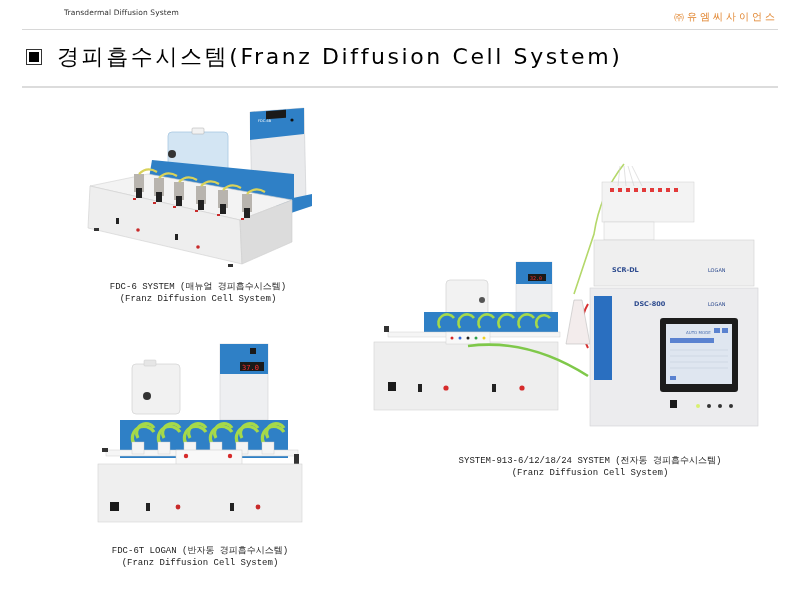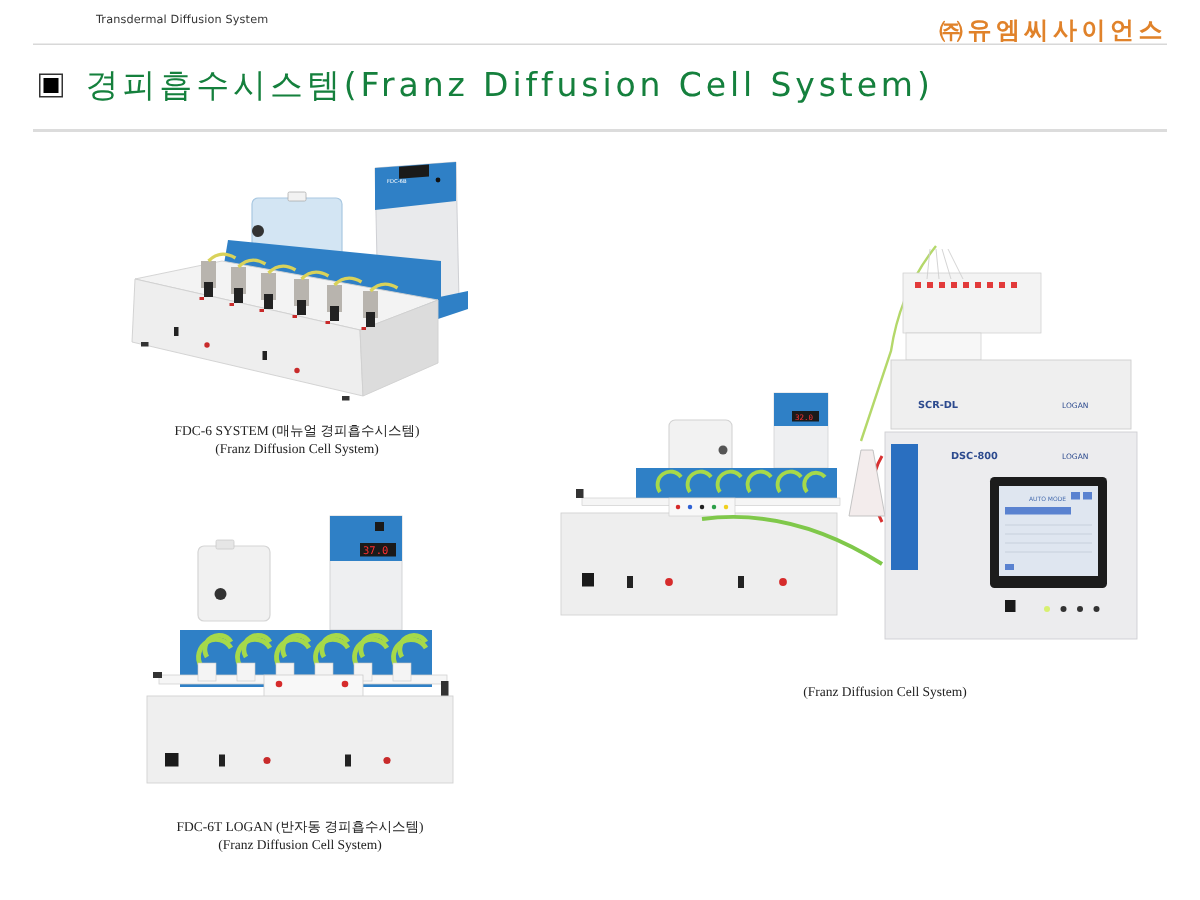--- a/index.html
+++ b/index.html
@@ -1,29 +1,29 @@
 <!DOCTYPE html>
 <html><head>
 <meta charset="utf-8">
 <style>
   * { box-sizing: border-box; margin: 0; padding: 0; }
   html, body { width: 800px; height: 600px; background: #ffffff; overflow: hidden; }
   body { font-family: "DejaVu Sans", "Liberation Sans", sans-serif; color: #222; position: relative; }
 
   .top-label { position: absolute; left: 24px; top: 8px; font-size: 7.5px; color: #333; letter-spacing: 0.1px; margin-left: 40px; }
-  .brand { position: absolute; right: 22px; top: 10px; font-size: 16px; color: #e0822a; letter-spacing: 3px; font-weight: bold; }
+  .brand { position: absolute; right: 22px; top: 10px; font-size: 10px; color: #e0822a; letter-spacing: 3px; font-weight: normal; }
   .rule-top { position: absolute; left: 22px; right: 22px; top: 29px; height: 1px; background: #d8d8d8; }
 
   .title-row { position: absolute; left: 26px; top: 42px; display: flex; align-items: center; }
   .title-square { width: 16px; height: 16px; border: 1.5px solid #333; background: #fff; position: relative; margin-right: 15px; }
   .title-square::after { content: ""; position: absolute; left: 2px; top: 2px; right: 2px; bottom: 2px; background: #000; }
-  .title-text { font-size: 22px; letter-spacing: 2.6px; color: #15803d; font-weight: normal; }
+  .title-text { font-size: 22px; letter-spacing: 2.6px; color: #000000; font-weight: normal; }
   .rule-title { position: absolute; left: 22px; right: 22px; top: 86px; height: 2px; background: #dcdcdc; }
 
-  .caption { position: absolute; text-align: center; font-size: 9px; line-height: 12px; color: #222; font-family: Liberation Serif, serif; }
+  .caption { position: absolute; text-align: center; font-size: 9px; line-height: 12px; color: #222; font-family: Liberation Mono, monospace; }
   .caption span { display: block; }
 
   .product { position: absolute; }
   svg { display: block; }
 </style>
 </head>
 <body>
 
 <div class="top-label">Transdermal Diffusion System</div>
 <div class="brand">㈜유엠씨사이언스</div>
@@ -267,14 +267,15 @@
     </g>
 
     <rect x="302" y="240" width="7" height="8" fill="#1a1a1a"></rect>
     <circle cx="330" cy="246" r="2" fill="#d8f070"></circle>
     <circle cx="341" cy="246" r="2" fill="#333"></circle>
     <circle cx="352" cy="246" r="2" fill="#333"></circle>
     <circle cx="363" cy="246" r="2" fill="#333"></circle>
   </svg>
 </div>
 <div class="caption" style="left:430px; top:455px; width:320px;">
+  <span>SYSTEM-913-6/12/18/24 SYSTEM (전자동 경피흡수시스템)</span>
   <span>(Franz Diffusion Cell System)</span>
 </div>
 
 </body></html>

